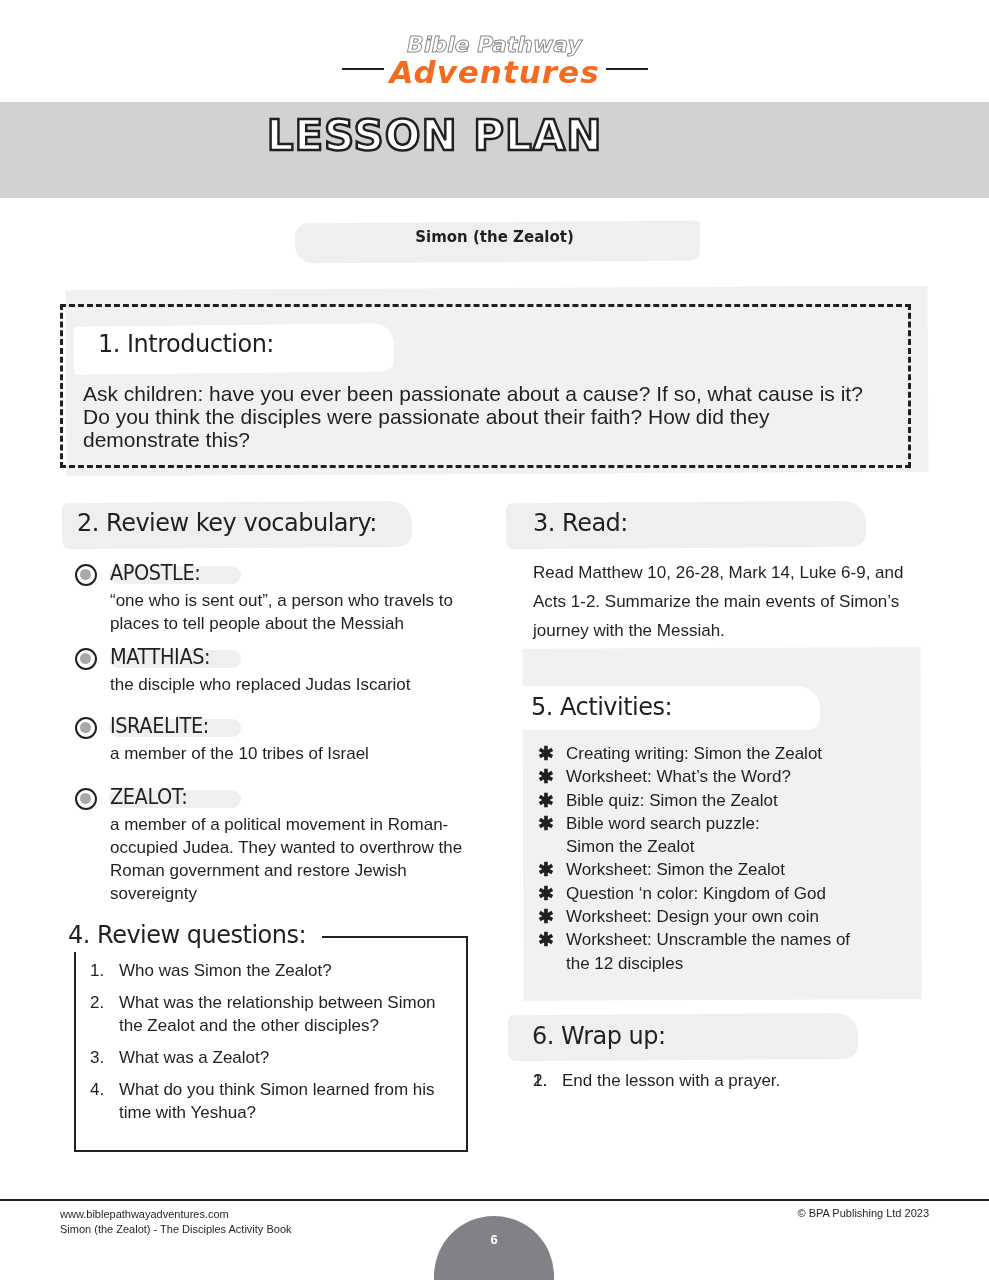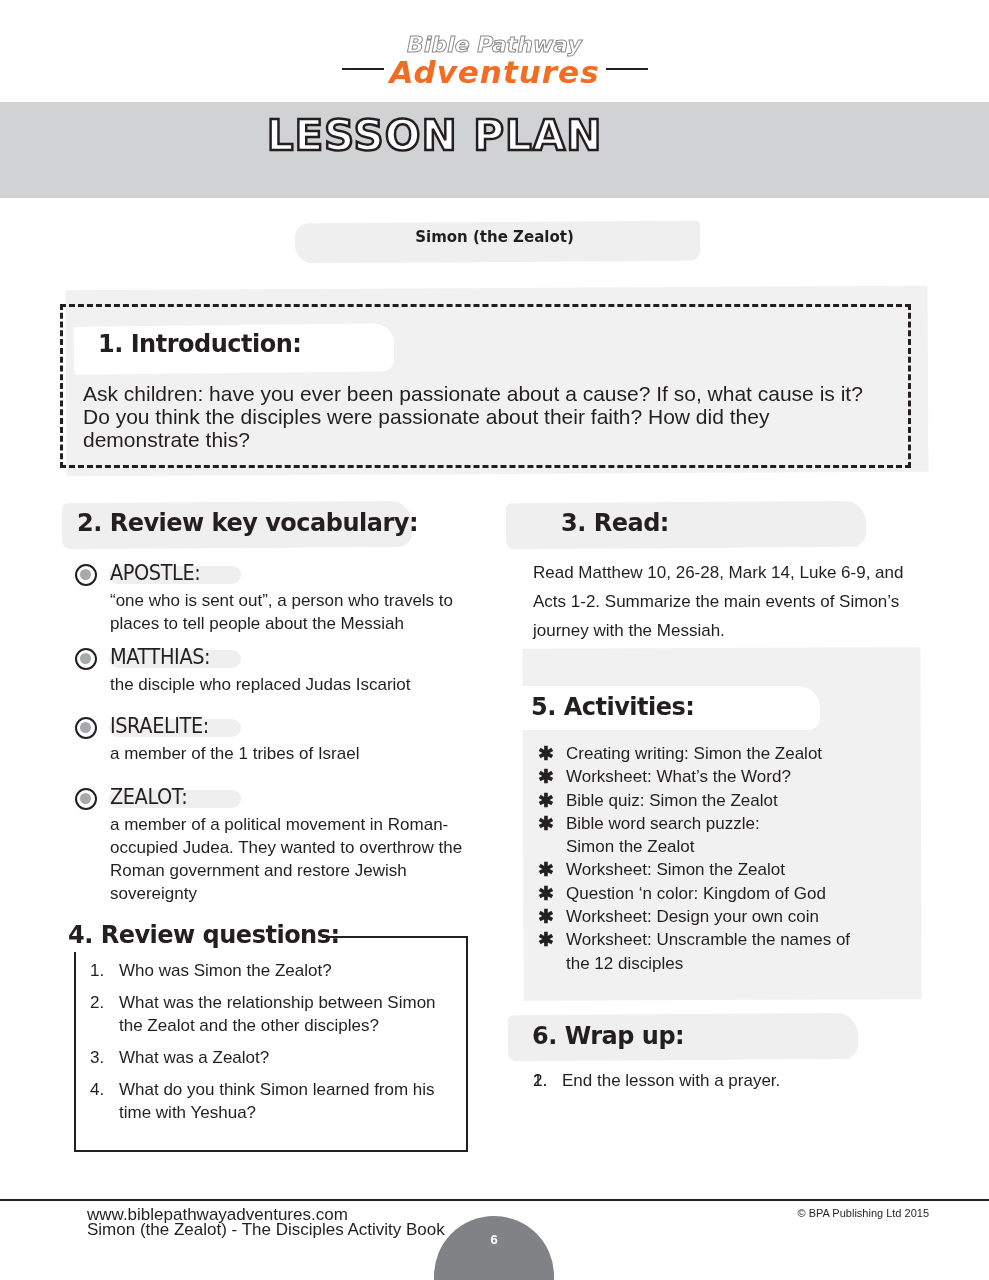--- a/index.html
+++ b/index.html
@@ -27,21 +27,21 @@
   .subtitle-brush { position: absolute; top: 222px; left: 295px; width: 405px; height: 40px;
     background: #f0eff0; border-radius: 14px 4px 10px 18px; transform: rotate(-0.4deg); }
   .subtitle { position: absolute; top: 228px; left: 0; width: 989px; text-align: center;
     font-family: "DejaVu Sans", sans-serif; font-weight: bold; font-size: 15px; color: #231f20; }
 
   
   .intro-bg { position: absolute; top: 288px; left: 66px; width: 862px; height: 186px; background: #f2f1f2; transform: rotate(-0.3deg); }
   .intro-box { position: absolute; top: 304px; left: 60px; width: 851px; height: 164px;
     border: 3px dashed #231f20; }
   .intro-head-brush { position: absolute; top: 325px; left: 74px; width: 320px; height: 48px; background: #ffffff; border-radius: 4px 20px 12px 4px; transform: rotate(-0.6deg); }
-  .section-head { position: absolute; font-family: "DejaVu Sans", sans-serif; font-weight: bold; font-size: 24px; color: #231f20; letter-spacing: -0.5px; }
+  .section-head { position: absolute; font-family: "DejaVu Sans", sans-serif; font-weight: normal; font-size: 24px; color: #231f20; letter-spacing: -0.5px; }
   .intro-text { position: absolute; top: 382px; left: 83px; width: 800px; font-size: 21px; line-height: 23px; color: #231f20; }
 
   
   .head-brush { position: absolute; background: #f0eff0; border-radius: 6px 22px 14px 8px; }
   .vocab-item { position: absolute; left: 75px; width: 420px; }
   .vocab-bullet { position: absolute; left: 0; top: 4px; width: 22px; height: 22px; border-radius: 50%; border: 2.5px solid #231f20; background: #ffffff; }
   .vocab-bullet::after { content: ""; position: absolute; left: 3px; top: 3px; width: 11px; height: 11px; border-radius: 50%; background: #a7a9ac; }
   .vocab-term-hl { position: absolute; left: 34px; top: 6px; width: 132px; height: 18px; background: #f0eff0; border-radius: 9px; }
   .vocab-term { position: absolute; left: 35px; top: 0; font-family: "DejaVu Sans", sans-serif; font-size: 22px; font-weight: normal; color: #231f20; letter-spacing: -0.5px; transform: scaleX(0.88); transform-origin: left; }
   .vocab-def { position: absolute; left: 35px; top: 29px; width: 380px; font-size: 17px; line-height: 23px; color: #231f20; }
@@ -59,21 +59,21 @@
 
   
   .act-bg { position: absolute; top: 648px; left: 523px; width: 398px; height: 352px; background: #f2f1f2; transform: rotate(-0.2deg); }
   .act-head-brush { position: absolute; top: 686px; left: 520px; width: 300px; height: 44px; background: #ffffff; border-radius: 4px 22px 12px 4px; }
   .act-list { position: absolute; top: 742px; left: 538px; width: 380px; list-style: none; font-size: 17px; line-height: 23.3px; color: #231f20; }
   .act-list li { position: relative; padding-left: 28px; }
   .act-list li .star { position: absolute; left: 0; top: 0; font-weight: bold; font-size: 19px; }
 
   
   .footer-line { position: absolute; top: 1199px; left: 0; width: 989px; height: 2px; background: #231f20; }
-  .footer-left { position: absolute; top: 1207px; left: 60px; font-size: 17px; line-height: 15px; color: #231f20; margin-left: 27px; }
+  .footer-left { position: absolute; top: 1207px; left: 60px; font-size: 11px; line-height: 15px; color: #231f20; }
   .footer-right { position: absolute; top: 1207px; right: 60px; font-size: 11px; color: #231f20; }
   .page-tab { position: absolute; top: 1216px; left: 434px; width: 120px; height: 100px; background: #808285; border-radius: 60px 60px 0 0 / 60px 60px 0 0; }
   .page-num { position: absolute; top: 1232px; left: 434px; width: 120px; text-align: center; color: #ffffff; font-weight: bold; font-size: 13px; }
 </style>
 </head>
 <body>
 
 <div class="logo">
   <div class="logo-dash left"></div>
   <div class="logo-top">Bible Pathway</div>
@@ -105,42 +105,42 @@
 <div class="vocab-item" style="top:644px;">
   <div class="vocab-bullet"></div>
   <div class="vocab-term-hl"></div>
   <div class="vocab-term">MATTHIAS:</div>
   <div class="vocab-def">the disciple who replaced Judas Iscariot</div>
 </div>
 <div class="vocab-item" style="top:713px;">
   <div class="vocab-bullet"></div>
   <div class="vocab-term-hl"></div>
   <div class="vocab-term">ISRAELITE:</div>
-  <div class="vocab-def">a member of the 1 tribes of Israel</div>
+  <div class="vocab-def">a member of the 10 tribes of Israel</div>
 </div>
 <div class="vocab-item" style="top:784px;">
   <div class="vocab-bullet"></div>
   <div class="vocab-term-hl"></div>
   <div class="vocab-term">ZEALOT:</div>
   <div class="vocab-def">a member of a political movement in Roman-occupied Judea. They wanted to overthrow the Roman government and restore Jewish sovereignty</div>
 </div>
 
 <div class="rq-box"></div>
 <div class="rq-topline"></div>
 <div class="rq-head-bg"></div>
 <div class="section-head" style="top:921px; left:68px;">4. Review questions:</div>
 <ol class="olist" style="top:959px; left:90px; width:370px;">
   <li style="margin-bottom:9px;"><span class="num">1.</span><span>Who was Simon the Zealot?</span></li>
   <li style="margin-bottom:9px;"><span class="num">2.</span><span>What was the relationship between Simon the Zealot and the other disciples?</span></li>
   <li style="margin-bottom:9px;"><span class="num">3.</span><span>What was a Zealot?</span></li>
   <li><span class="num">4.</span><span>What do you think Simon learned from his time with Yeshua?</span></li>
 </ol>
 
 <div class="head-brush" style="top:502px; left:506px; width:360px; height:46px; transform:rotate(-0.4deg);"></div>
-<div class="section-head" style="top:509px; left:533px;margin-left:28px;">3. Read:</div>
+<div class="section-head" style="top:509px; left:533px;">3. Read:</div>
 <div class="read-text">Read Matthew 10, 26-28, Mark 14, Luke 6-9, and Acts 1-2. Summarize the main events of Simon’s journey with the Messiah.</div>
 
 <div class="act-bg"></div>
 <div class="act-head-brush"></div>
 <div class="section-head" style="top:693px; left:531px;">5. Activities:</div>
 <ul class="act-list">
   <li><span class="star">✱</span><span>Creating writing: Simon the Zealot</span></li>
   <li><span class="star">✱</span><span>Worksheet: What’s the Word?</span></li>
   <li><span class="star">✱</span><span>Bible quiz: Simon the Zealot</span></li>
   <li style="width:260px;"><span class="star">✱</span><span>Bible word search puzzle: Simon the Zealot</span></li>
@@ -155,15 +155,15 @@
 <ol class="olist" style="top:1069px; left:533px; width:370px;">
   <li><span class="num">1.</span></li>
   <li><span class="num">2.</span><span>End the lesson with a prayer.</span></li>
 </ol>
 
 <div class="footer-line"></div>
 <div class="footer-left">
   <div>www.biblepathwayadventures.com</div>
   <div>Simon (the Zealot) - The Disciples Activity Book</div>
 </div>
-<div class="footer-right">© BPA Publishing Ltd 2015</div>
+<div class="footer-right">© BPA Publishing Ltd 2023</div>
 <div class="page-tab"></div>
 <div class="page-num">6</div>
 
 </body></html>

